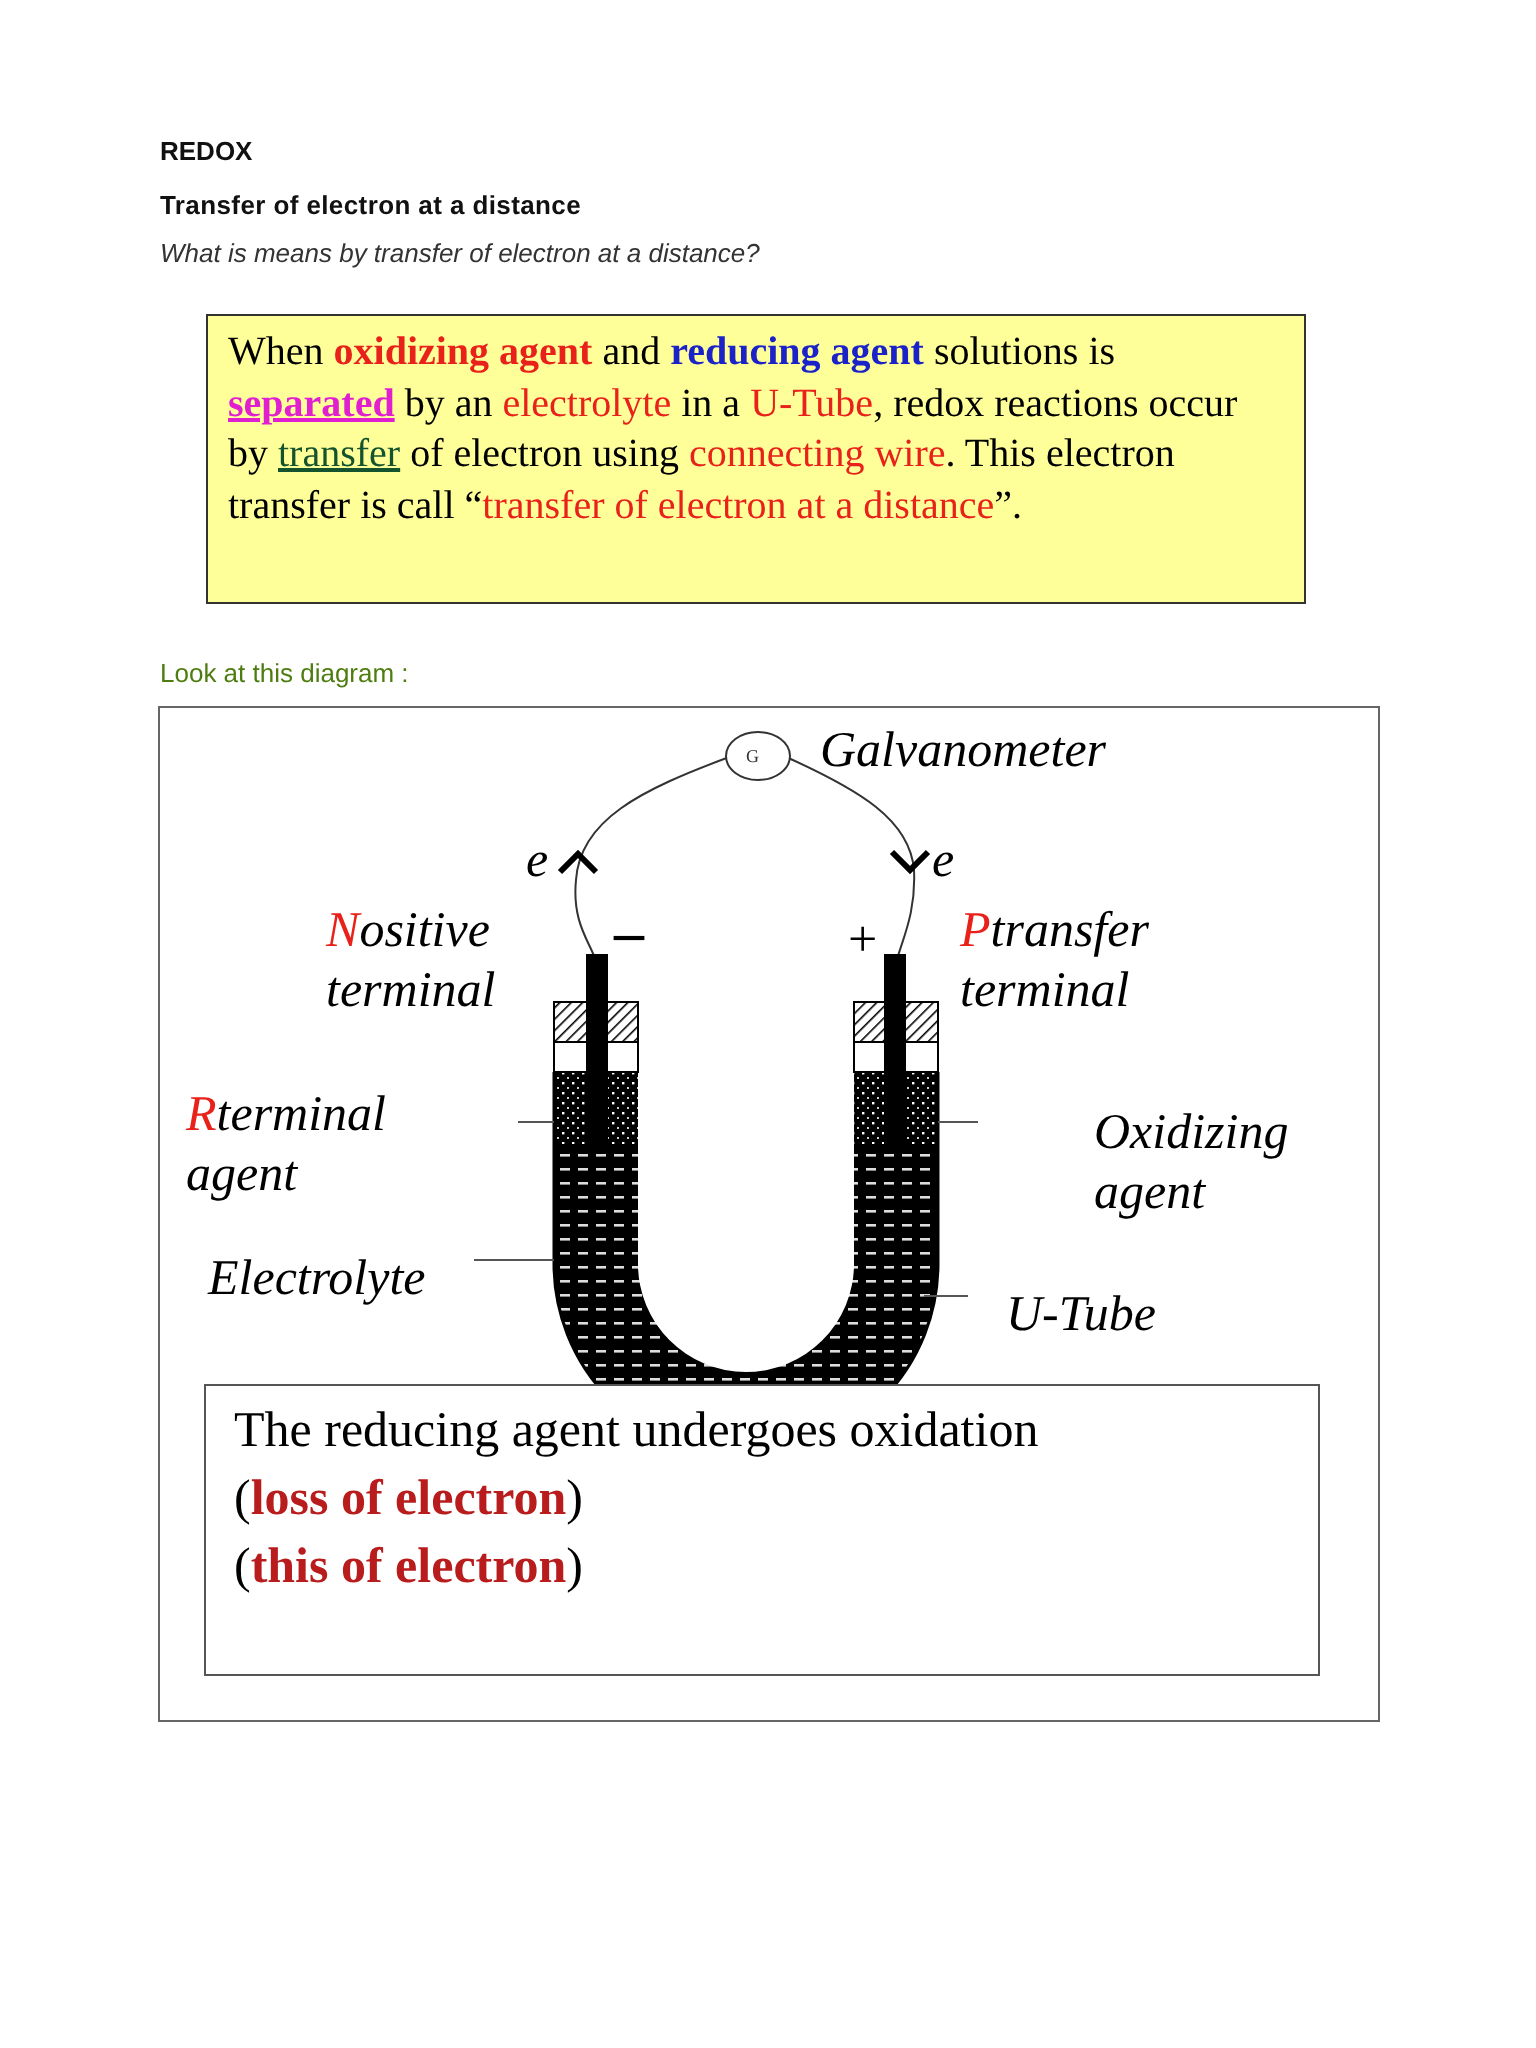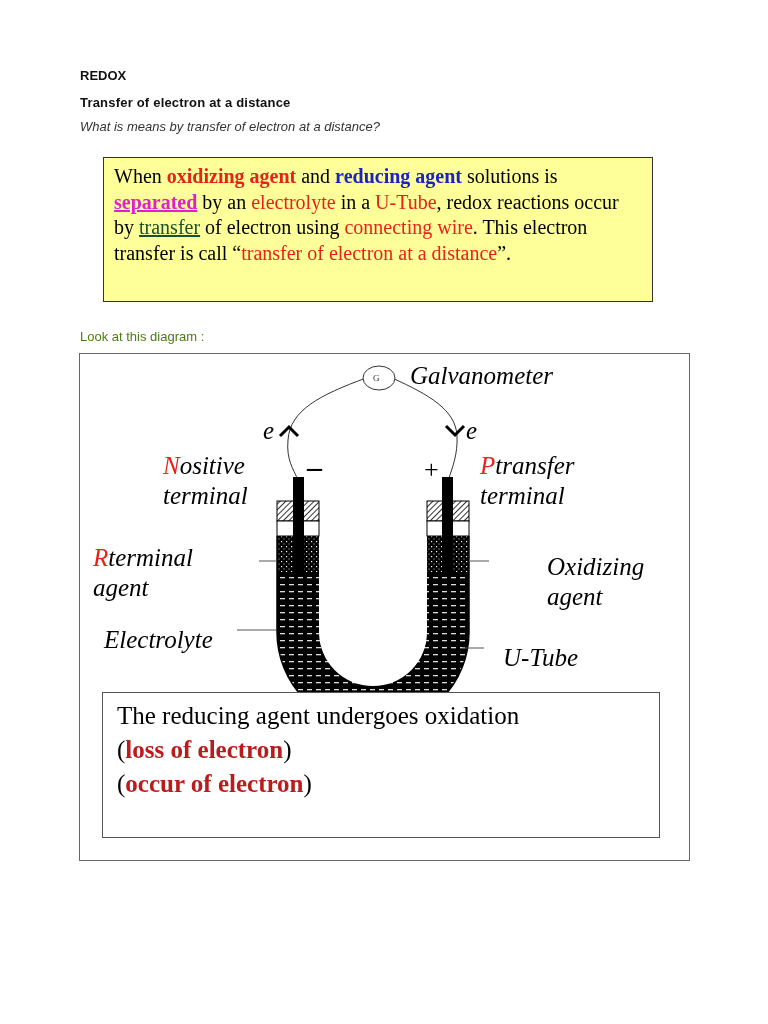--- a/index.html
+++ b/index.html
@@ -100,14 +100,14 @@
 <div class="abs serif lbl" style="left:93px;top:543px;"><span class="red">R</span><span>terminal</span><br><span>agent</span></div>
 
 <div class="abs serif lbl" style="left:500px;top:552px;margin-left:47px;"><span>Oxidizing</span><br><span>agent</span></div>
 
 <div class="abs serif lbl" style="left:104px;top:625px;">Electrolyte</div>
 <div class="abs serif lbl" style="left:503px;top:643px;">U-Tube</div>
 
 <div id="explain" class="abs serif">
   <div>The reducing agent undergoes oxidation</div>
   <div><span>(</span><span class="exred">loss of electron</span><span>)</span></div>
-  <div><span>(</span><span class="exred">occur of electron</span><span>)</span></div>
+  <div><span>(</span><span class="exred">this of electron</span><span>)</span></div>
 </div>
 
 </body></html>

